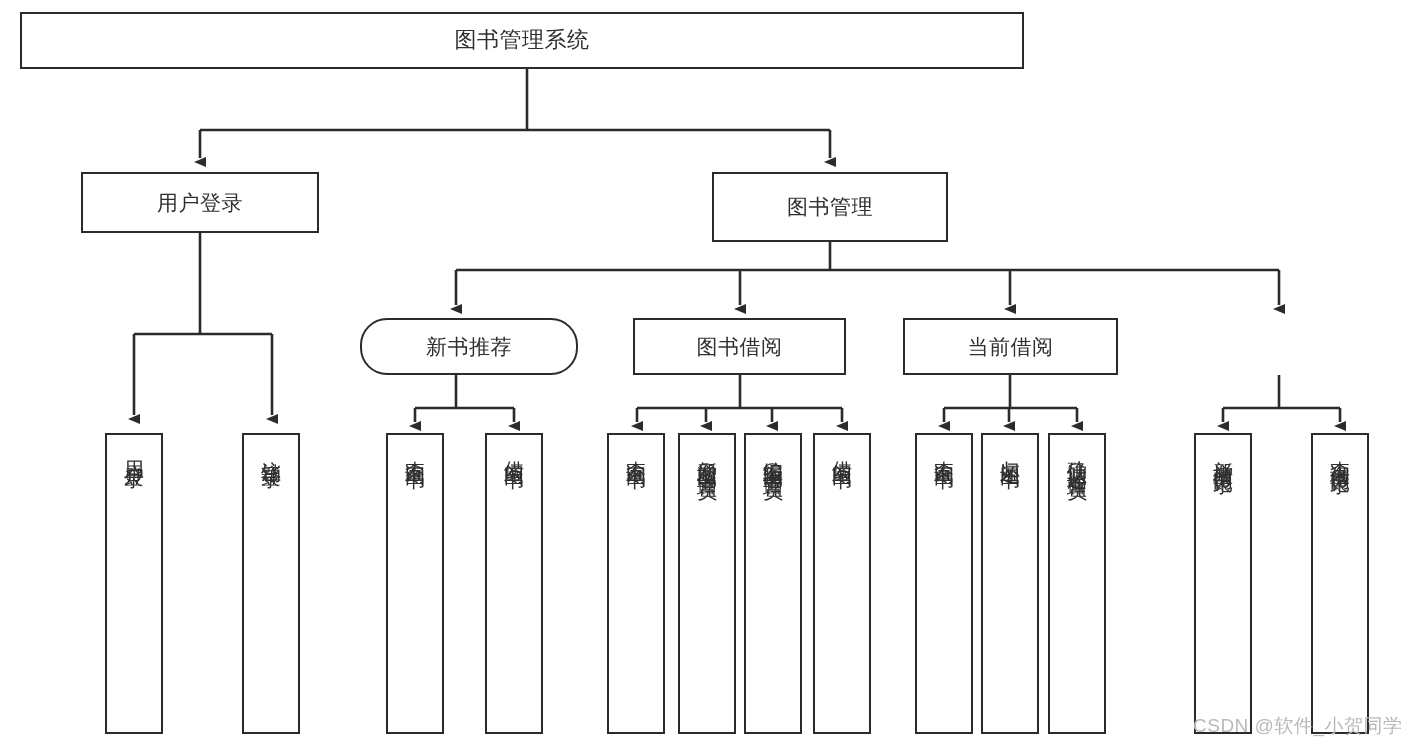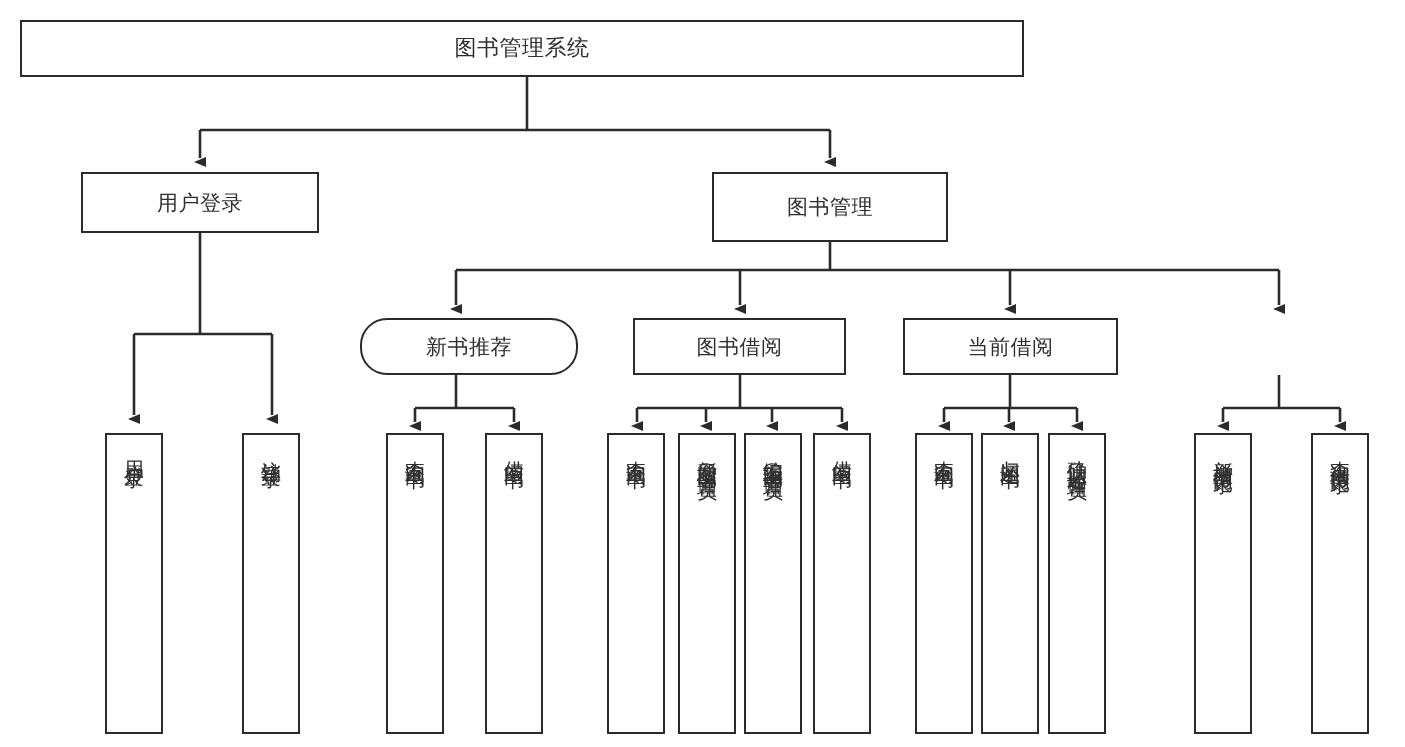--- a/index.html
+++ b/index.html
@@ -119,21 +119,21 @@
       <path d="M1009,408 L1009,422" marker-end="url(#arrow)"></path>
       <path d="M1077,408 L1077,422" marker-end="url(#arrow)"></path>
 
       <path d="M1279,375 L1279,408"></path>
       <path d="M1223,408 L1340,408"></path>
       <path d="M1223,408 L1223,422" marker-end="url(#arrow)"></path>
       <path d="M1340,408 L1340,422" marker-end="url(#arrow)"></path>
     </g>
   </svg>
 
-  <div class="node root h" style="left:20px; top:12px; width:1004px; height:57px;margin-top:8px;">
+  <div class="node root h" style="left:20px; top:12px; width:1004px; height:57px;">
     <span class="label">图书管理系统</span>
   </div>
 
   <div class="node h" style="left:81px; top:172px; width:238px; height:61px;">
     <span class="label">用户登录</span>
   </div>
 
   <div class="node h" style="left:712px; top:172px; width:236px; height:70px;">
     <span class="label">图书管理</span>
   </div>
@@ -196,14 +196,15 @@
   </div>
 
   <div class="node v" style="left:1194px; top:433px; width:58px; height:301px;">
     <span class="label">新增借阅记录</span>
   </div>
 
   <div class="node v" style="left:1311px; top:433px; width:58px; height:301px;">
     <span class="label">查询借阅记录</span>
   </div>
 
+  <div class="watermark" style="left:1193px; top:713px;">CSDN @软件_小贺同学</div>
 
 </div>
 
 </body></html>

